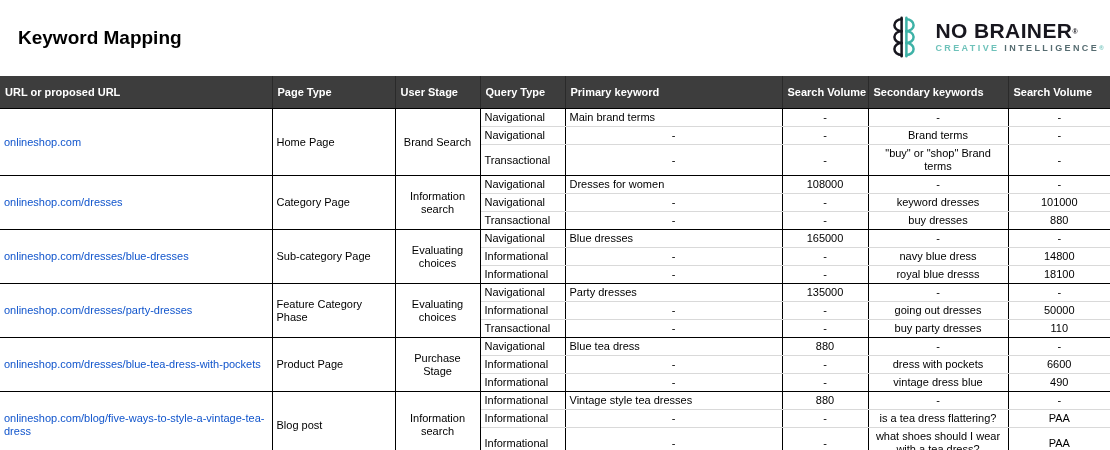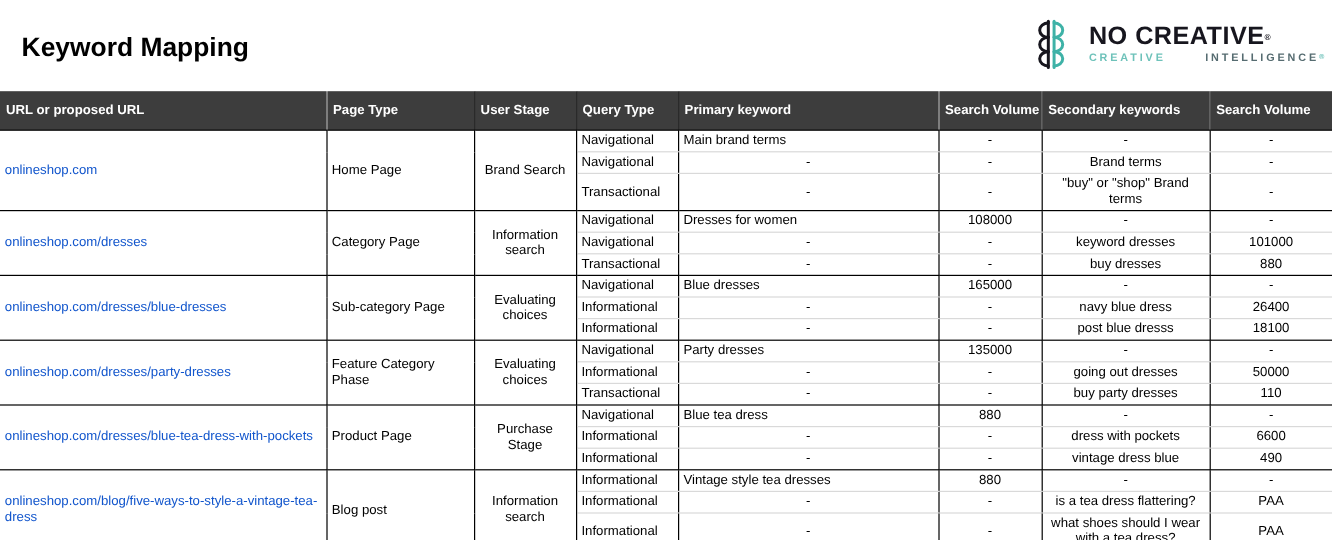--- a/index.html
+++ b/index.html
@@ -1,32 +1,32 @@
 <!DOCTYPE html>
 <html><head>
 <meta charset="utf-8">
 <style>
   * { margin: 0; padding: 0; box-sizing: border-box; }
   html, body { width: 1110px; height: 450px; background: #fff; overflow: hidden; }
   body { font-family: "Liberation Sans", sans-serif; position: relative; }
 
   .page-title {
     position: absolute; left: 18px; top: 27px;
-    font-size: 22px; font-weight: bold; color: #000;
+    font-size: 19px; font-weight: bold; color: #000;
   }
 
   
   .logo { position: absolute; right: 4px; top: 13px; display: flex; align-items: center; gap: 7px; }
   .logo svg { display: block; }
   .logo-text { display: flex; flex-direction: column; }
   .logo-name { font-size: 21px; font-weight: 800; letter-spacing: 0.4px; color: #17161e; line-height: 22px; white-space: nowrap; }
   .logo-name .reg { font-size: 7px; vertical-align: top; position: relative; top: 1px; }
   .logo-tagline { font-size: 9px; font-weight: bold; letter-spacing: 2.4px; line-height: 12px; white-space: nowrap; }
   .logo-tagline .t1 { color: #6ec2ba; }
-  .logo-tagline .t2 { color: #566c71; margin-left: 28px; }
+  .logo-tagline .t2 { color: #566c71; }
   .logo-tagline .reg2 { font-size: 6px; vertical-align: top; color: #6ec2ba; }
 
   
   table.kw {
     position: absolute; left: 0; top: 76px; width: 1110px;
     border-collapse: collapse; table-layout: fixed;
   }
   .kw th {
     background: #3d3d3d; color: #fff; font-size: 11px; font-weight: bold;
     text-align: left; padding: 10px 5px; border-right: 1px solid #2a2a2a;
@@ -59,21 +59,21 @@
       <path d="M22.5,30.3 a7.5,6.2 0 1,0 0,12.4"></path>
     </g>
     <g fill="none" stroke="#3eb2a7" stroke-width="2.6" stroke-linecap="round">
       <path d="M27.5,4 V44"></path>
       <path d="M27.5,5.5 a7.5,6.2 0 1,1 0,12.4"></path>
       <path d="M27.5,17.9 a7.5,6.2 0 1,1 0,12.4"></path>
       <path d="M27.5,30.3 a7.5,6.2 0 1,1 0,12.4"></path>
     </g>
   </svg>
   <div class="logo-text">
-    <div class="logo-name"><span>NO CREATIVE</span><span class="reg">®</span></div>
+    <div class="logo-name"><span>NO BRAINER</span><span class="reg">®</span></div>
     <div class="logo-tagline"><span class="t1">CREATIVE</span> <span class="t2">INTELLIGENCE</span><span class="reg2">®</span></div>
   </div>
 </div>
 
 <table class="kw">
   <colgroup>
     <col style="width:272px">
       <col style="width:123px">
       <col style="width:85px">
       <col style="width:85px">
@@ -151,27 +151,27 @@
         <td>Blue dresses</td>
         <td class="center">165000</td>
         <td class="center">-</td>
         <td class="center">-</td>
       </tr>
       <tr>
         <td>Informational</td>
         <td class="center">-</td>
         <td class="center">-</td>
         <td class="center">navy blue dress</td>
-        <td class="center">26400</td>
-      </tr>
-      <tr class="group-end">
-        <td>Informational</td>
-        <td class="center">-</td>
-        <td class="center">-</td>
-        <td class="center">post blue dresss</td>
+        <td class="center">14800</td>
+      </tr>
+      <tr class="group-end">
+        <td>Informational</td>
+        <td class="center">-</td>
+        <td class="center">-</td>
+        <td class="center">royal blue dresss</td>
         <td class="center">18100</td>
       </tr>
       <tr>
         <td rowspan="3" class="span-cell url-cell"><a>onlineshop.com/dresses/party-dresses</a></td>
         <td rowspan="3" class="span-cell">Feature Category Phase</td>
         <td rowspan="3" class="span-cell center">Evaluating choices</td>
         <td>Navigational</td>
         <td>Party dresses</td>
         <td class="center">135000</td>
         <td class="center">-</td>

